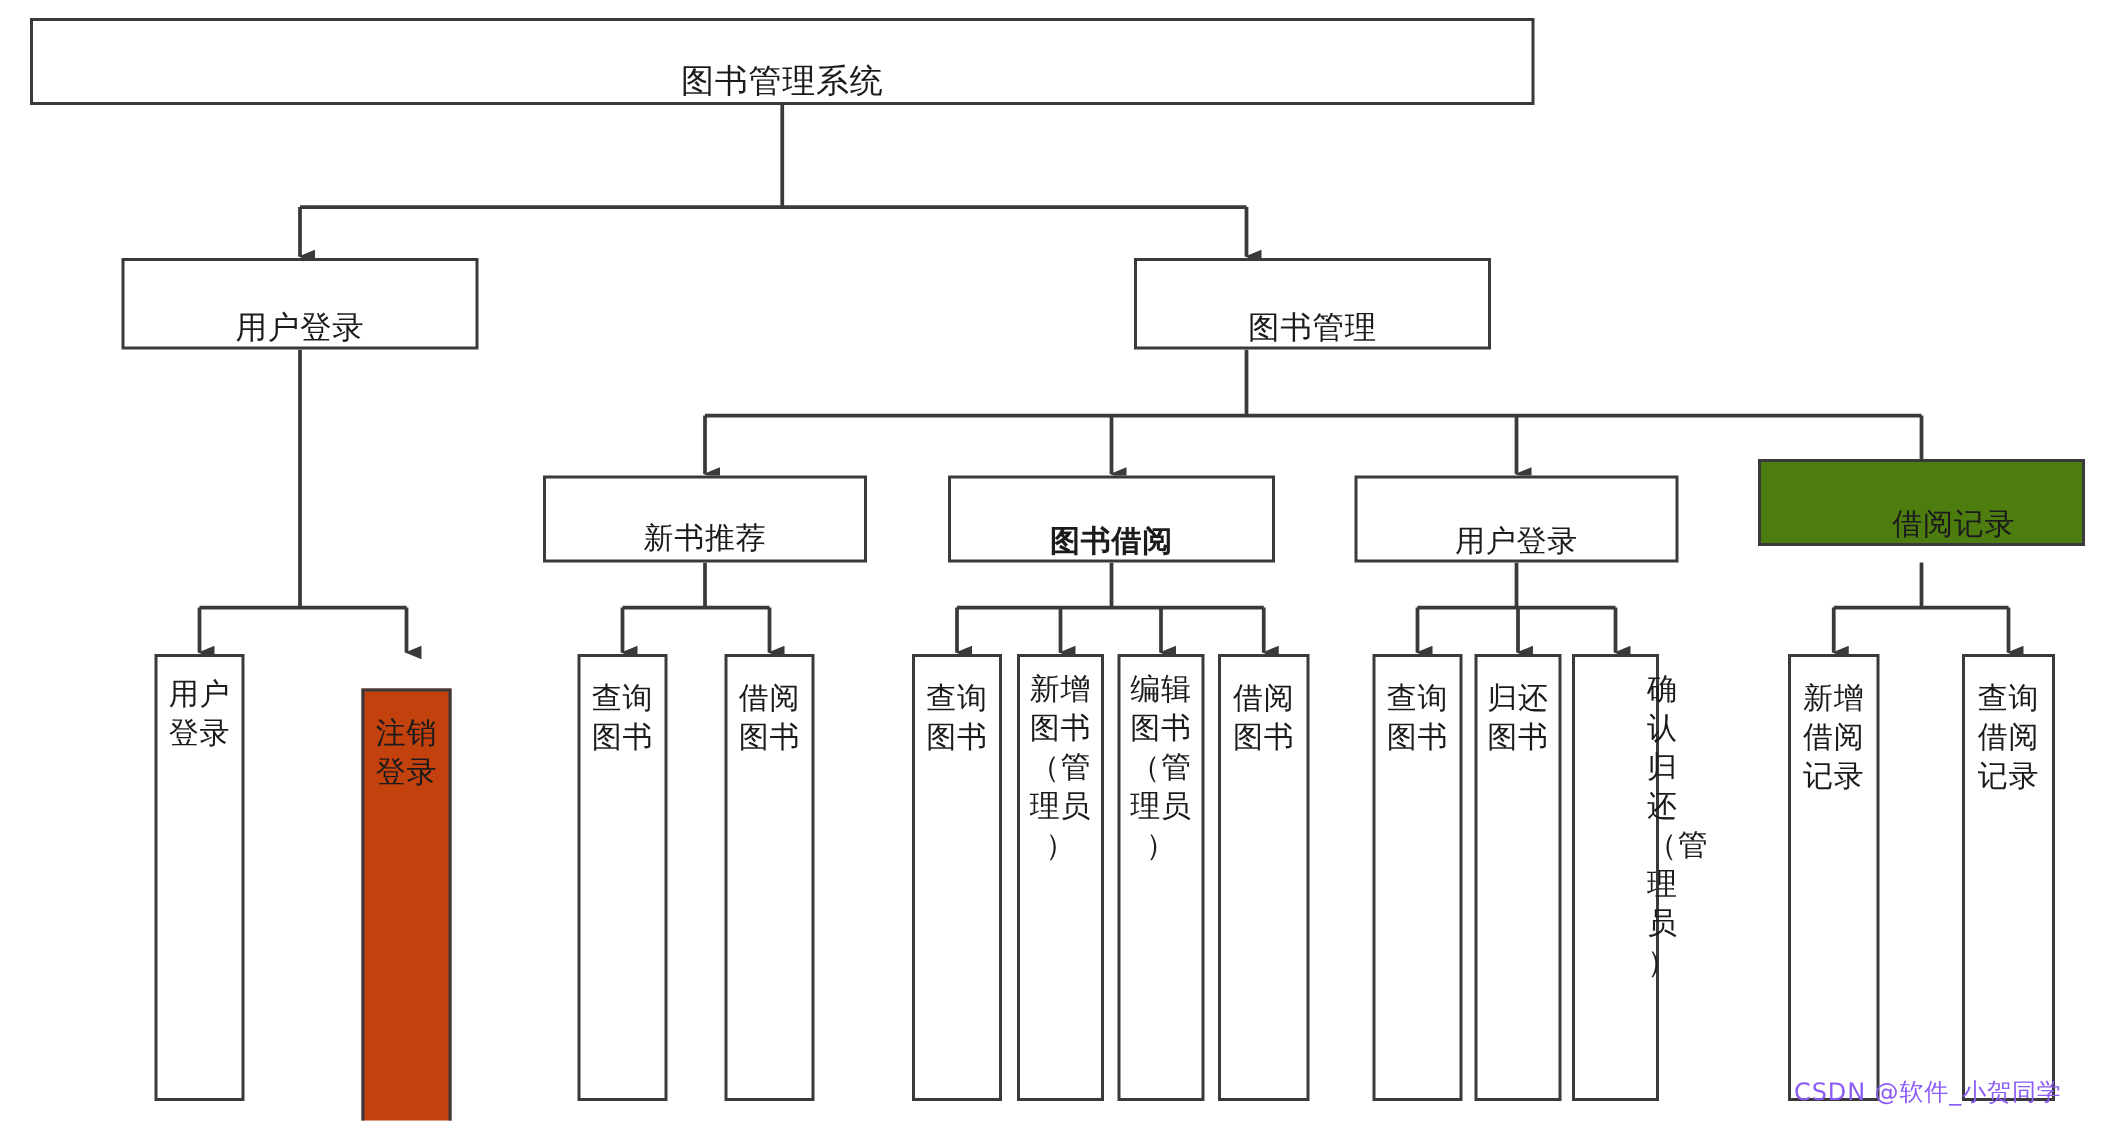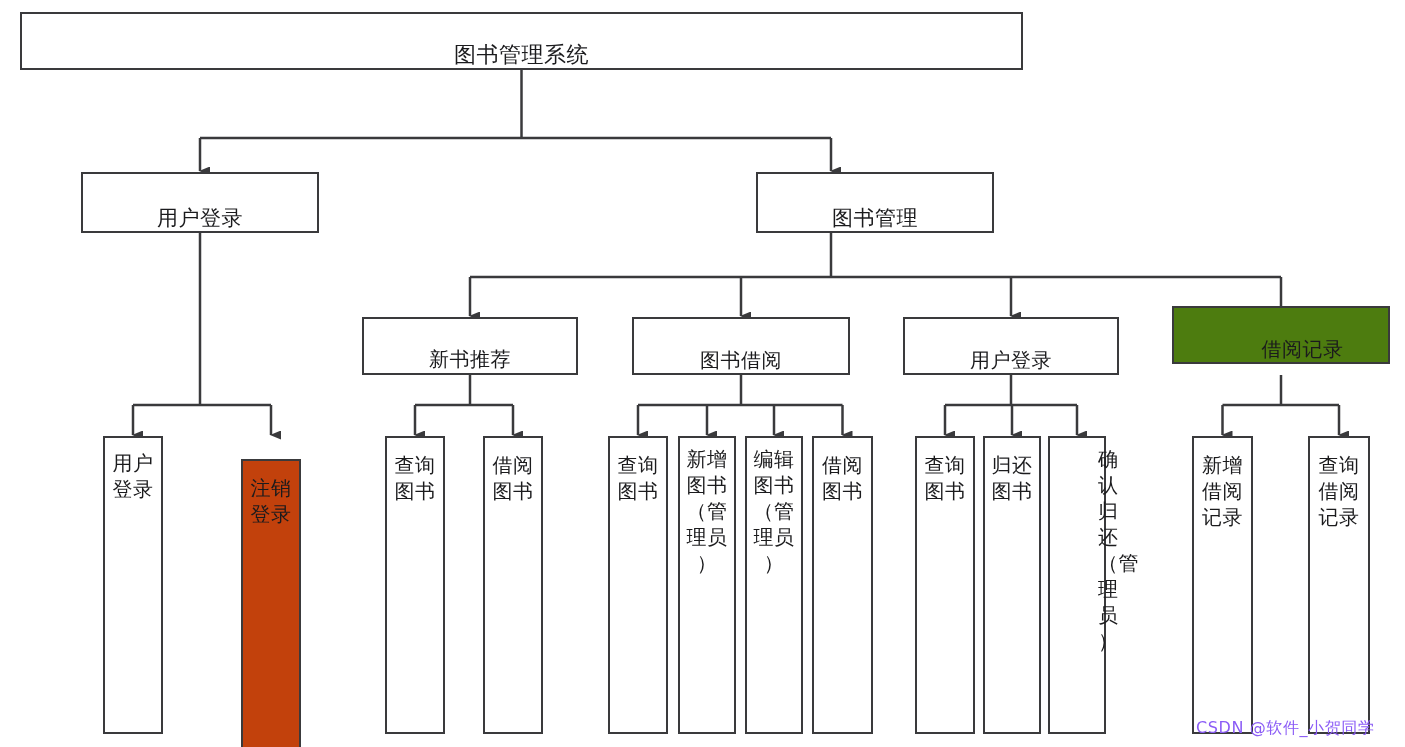--- a/index.html
+++ b/index.html
@@ -101,21 +101,21 @@
       </div>
       <div class="node-box node-l1" style="left: 81px; top: 172px; width: 238px; height: 61px; border-color: rgb(58, 58, 60); background: rgb(255, 255, 255);">
         <span class="node-label">用户登录</span>
       </div>
       <div class="node-box node-l1" style="left: 712px; top: 172px; width: 238px; height: 61px; border-color: rgb(58, 58, 60); background: rgb(255, 255, 255); margin-left: 44px;">
         <span class="node-label">图书管理</span>
       </div>
       <div class="node-box node-l2" style="left: 362px; top: 317px; width: 216px; height: 58px; border-color: rgb(58, 58, 60); background: rgb(255, 255, 255); font-family: Liberation Mono, monospace;">
         <span class="node-label">新书推荐</span>
       </div>
-      <div class="node-box node-l2" style="left: 632px; top: 317px; width: 218px; height: 58px; border-color: rgb(58, 58, 60); background: rgb(255, 255, 255);">
+      <div class="node-box node-l2" style="left: 632px; top: 317px; width: 218px; height: 58px; border-color: rgb(58, 58, 60); background: rgb(255, 255, 255); font-weight: bold;">
         <span class="node-label">图书借阅</span>
       </div>
       <div class="node-box node-l2" style="left: 903px; top: 317px; width: 216px; height: 58px; border-color: rgb(58, 58, 60); background: rgb(255, 255, 255);">
         <span class="node-label">用户登录</span>
       </div>
       <div class="node-box node-l2" style="left: 1172px; top: 306px; width: 218px; height: 58px; border-color: rgb(58, 58, 60); background: #4d7c0f; padding-left: 43px;">
         <span class="node-label">借阅记录</span>
       </div>
       <div class="node-box node-leaf" style="left: 103px; top: 436px; width: 60px; height: 298px; border-color: rgb(58, 58, 60); background: rgb(255, 255, 255); font-family: Liberation Mono, monospace;">
         <span class="node-label">用户

